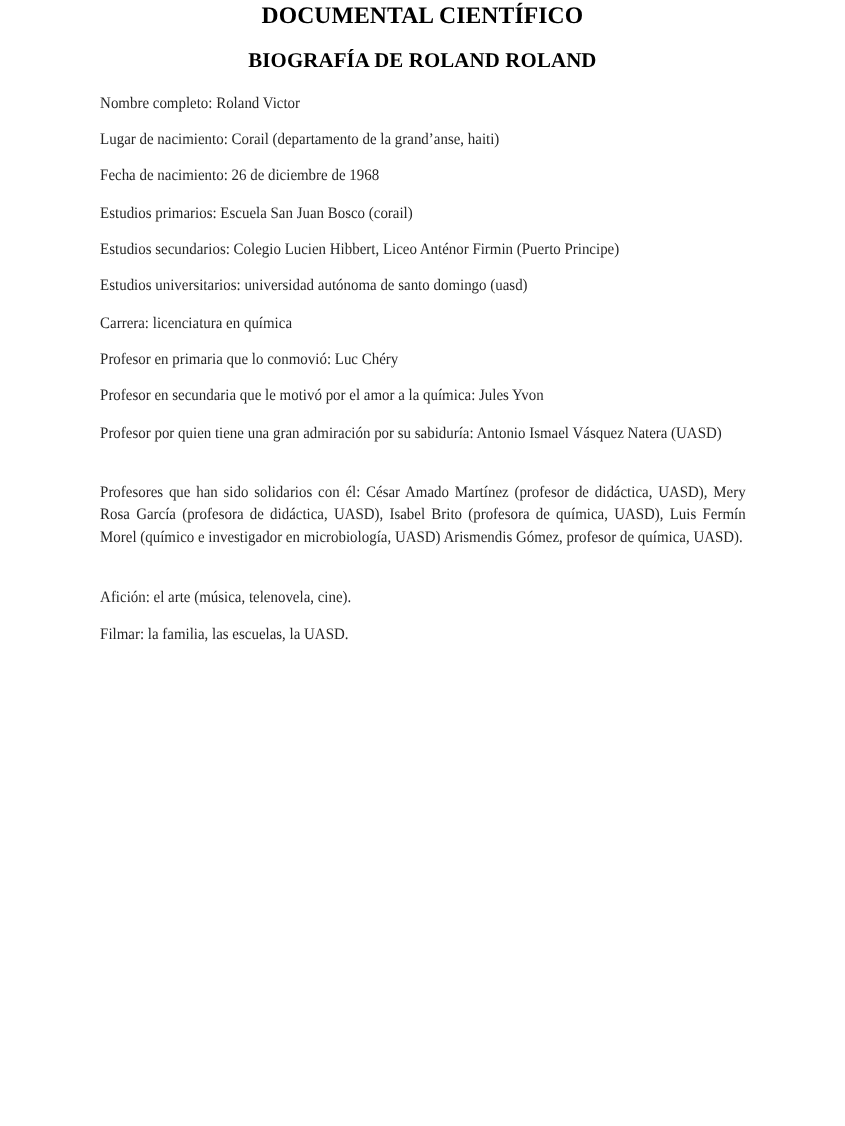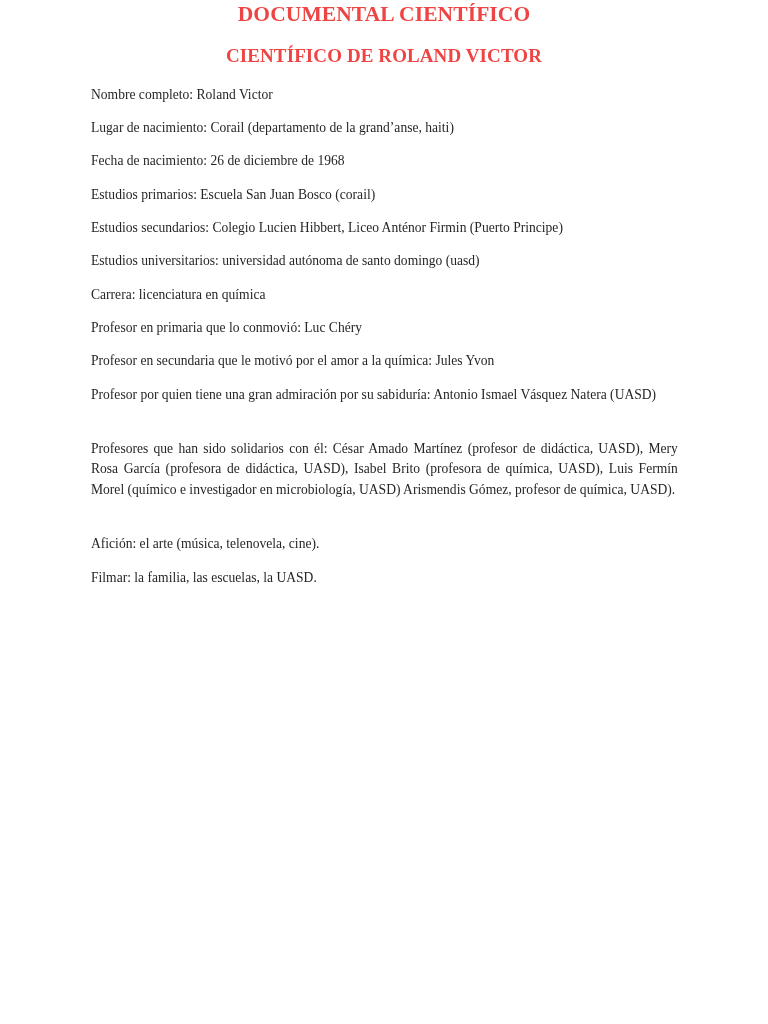--- a/index.html
+++ b/index.html
@@ -22,21 +22,21 @@
       width: 768px;
       height: 1024px;
       background: #ffffff;
     }
     .title {
       position: absolute;
       left: 0;
       width: 768px;
       text-align: center;
       font-weight: bold;
-      color: #ef4444;
+      color: #000000;
       margin: 0;
       letter-spacing: 0.1px;
     }
     .title-main {
       top: 1px;
       font-size: 21.5px;
       line-height: 26px;
     }
     .title-sub {
       top: 44px;
@@ -57,21 +57,21 @@
     }
     .field.justify {
       text-align: justify;
     }
   </style>
 </head>
 <body>
 
 <div class="page">
   <h1 class="title title-main">DOCUMENTAL CIENTÍFICO</h1>
-  <h2 class="title title-sub">CIENTÍFICO DE ROLAND VICTOR</h2>
+  <h2 class="title title-sub">BIOGRAFÍA DE ROLAND ROLAND</h2>
 
   <p class="field" style="top:84px;">Nombre completo: Roland Victor</p>
   <p class="field" style="top:117px;">Lugar de nacimiento: Corail (departamento de la grand’anse, haiti)</p>
   <p class="field" style="top:150px;">Fecha de nacimiento: 26 de diciembre de 1968</p>
   <p class="field" style="top:184px;">Estudios primarios: Escuela San Juan Bosco (corail)</p>
   <p class="field" style="top:217px;">Estudios secundarios: Colegio Lucien Hibbert, Liceo Anténor Firmin (Puerto Principe)</p>
   <p class="field" style="top:250px;">Estudios universitarios: universidad autónoma de santo domingo (uasd)</p>
   <p class="field" style="top:284px;">Carrera: licenciatura en química</p>
   <p class="field" style="top:317px;">Profesor en primaria que lo conmovió: Luc Chéry</p>
   <p class="field" style="top:350px;">Profesor  en secundaria que le motivó por el amor a la química: Jules Yvon</p>

